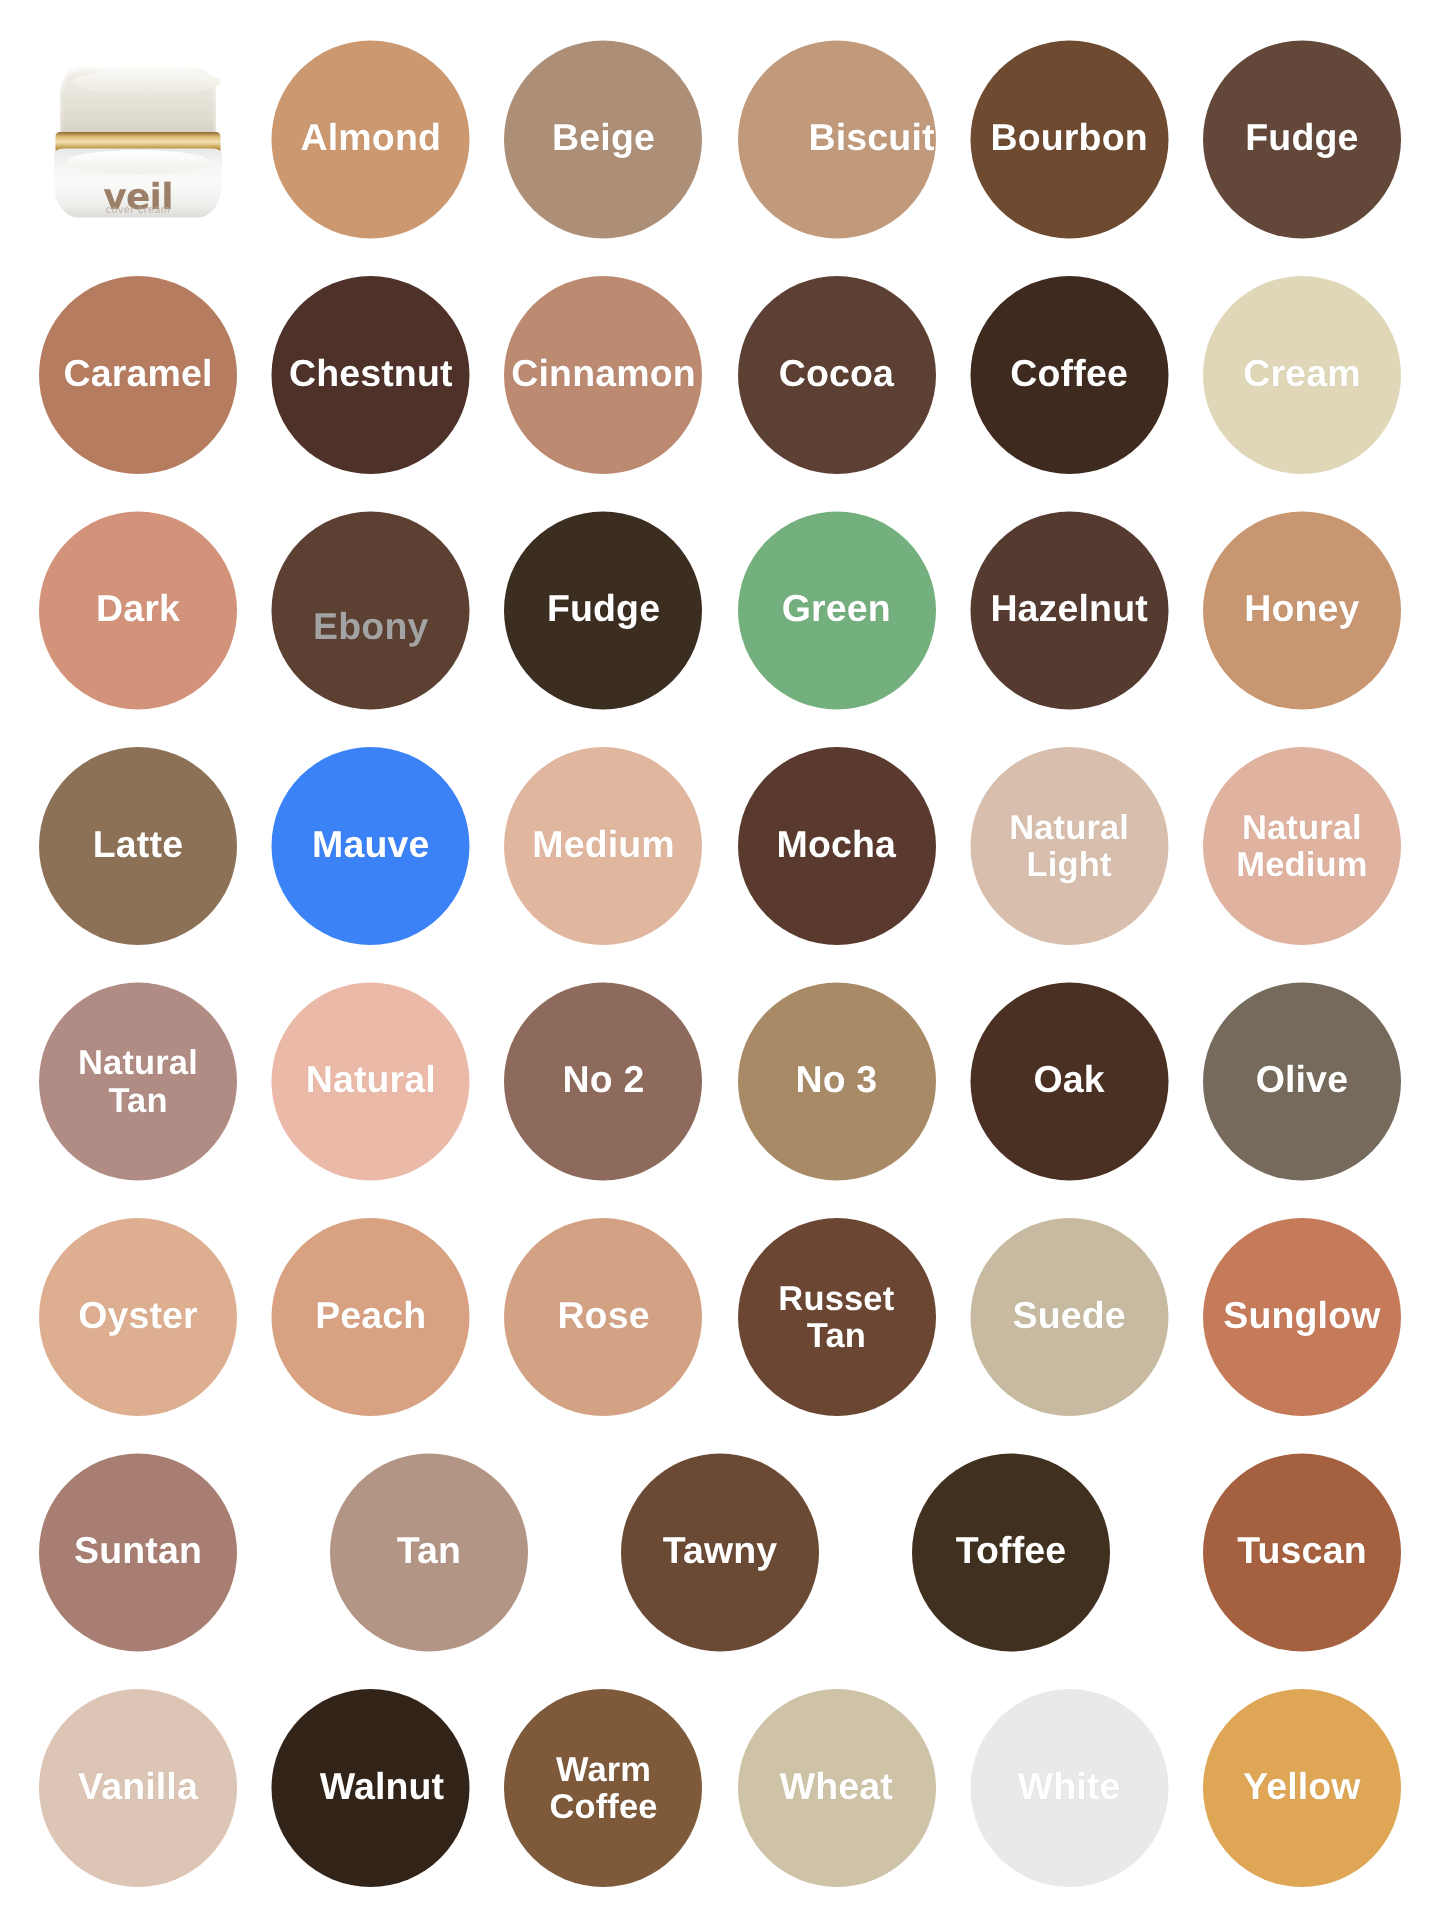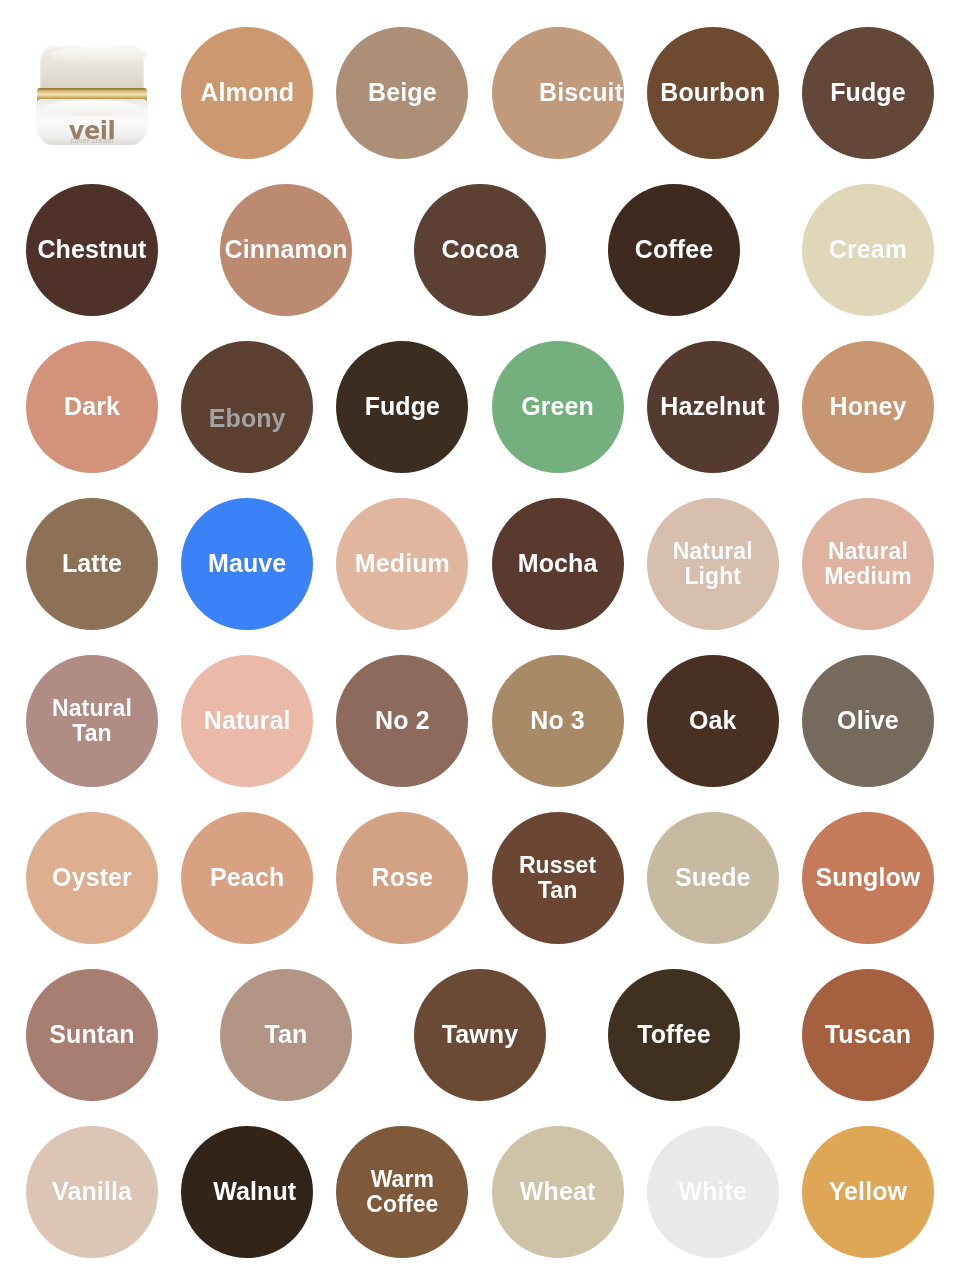--- a/index.html
+++ b/index.html
@@ -194,20 +194,25 @@
         </div>
       </div>
       <div class="cell">
         <div class="swatch" style="background: rgb(99, 72, 58);">
           <span class="swatch-label" style="color: rgb(255, 255, 255);">Fudge</span>
         </div>
       </div>
     </div>
     <div class="swatch-row">
       <div class="cell">
+        <div class="swatch" style="background: rgb(181, 124, 96);">
+          <span class="swatch-label" style="color: rgb(255, 255, 255);">Caramel</span>
+        </div>
+      </div>
+      <div class="cell">
         <div class="swatch" style="background: rgb(78, 49, 41);">
           <span class="swatch-label" style="color: rgb(255, 255, 255);">Chestnut</span>
         </div>
       </div>
       <div class="cell">
         <div class="swatch" style="background: rgb(188, 137, 113);">
           <span class="swatch-label" style="color: rgb(255, 255, 255);">Cinnamon</span>
         </div>
       </div>
       <div class="cell">

